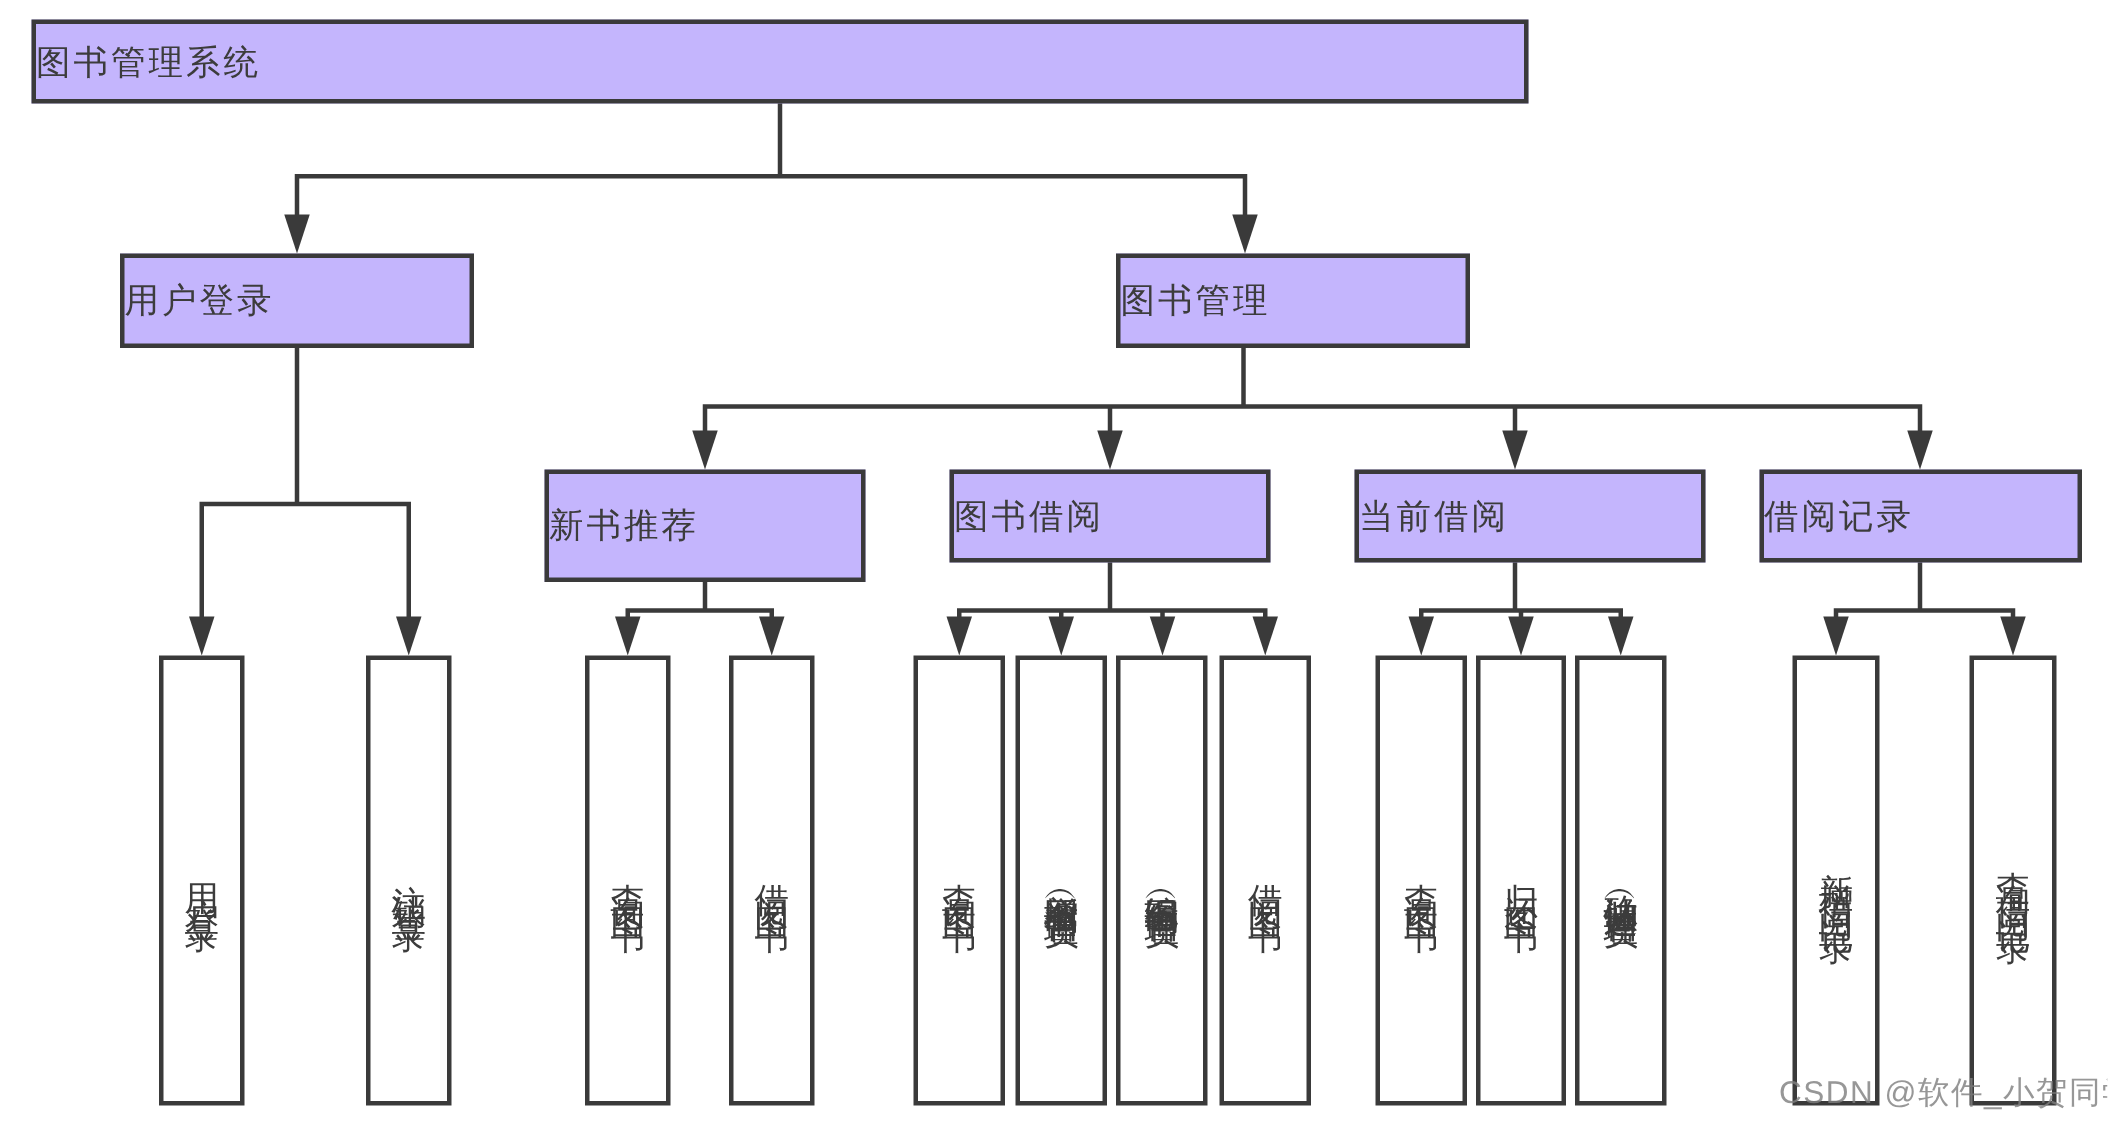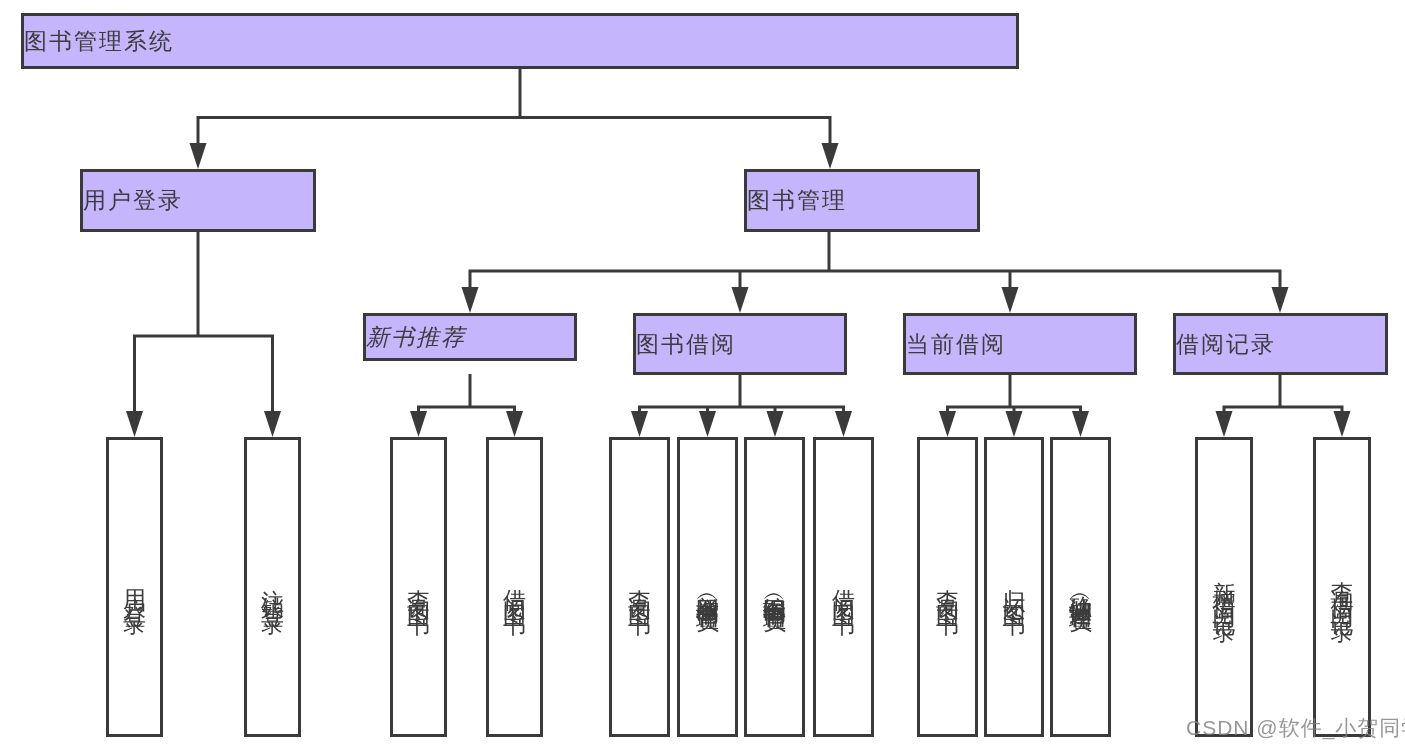--- a/index.html
+++ b/index.html
@@ -128,21 +128,21 @@
     <span>图书管理系统</span>
   </div>
 
   <div class="box" style="left:80px; top:169px; width:236px; height:63px;">
     <span>用户登录</span>
   </div>
   <div class="box" style="left:712px; top:169px; width:236px; height:63px;margin-left:32px;">
     <span>图书管理</span>
   </div>
 
-  <div class="box" style="left:363px; top:313px; width:214px; height:48px;font-style:italic;">
+  <div class="box" style="left:363px; top:313px; width:214px; height:75px;">
     <span>新书推荐</span>
   </div>
   <div class="box" style="left:633px; top:313px; width:214px; height:62px;">
     <span>图书借阅</span>
   </div>
   <div class="box" style="left:903px; top:313px; width:234px; height:62px;">
     <span>当前借阅</span>
   </div>
   <div class="box" style="left:1173px; top:313px; width:215px; height:62px;">
     <span>借阅记录</span>

